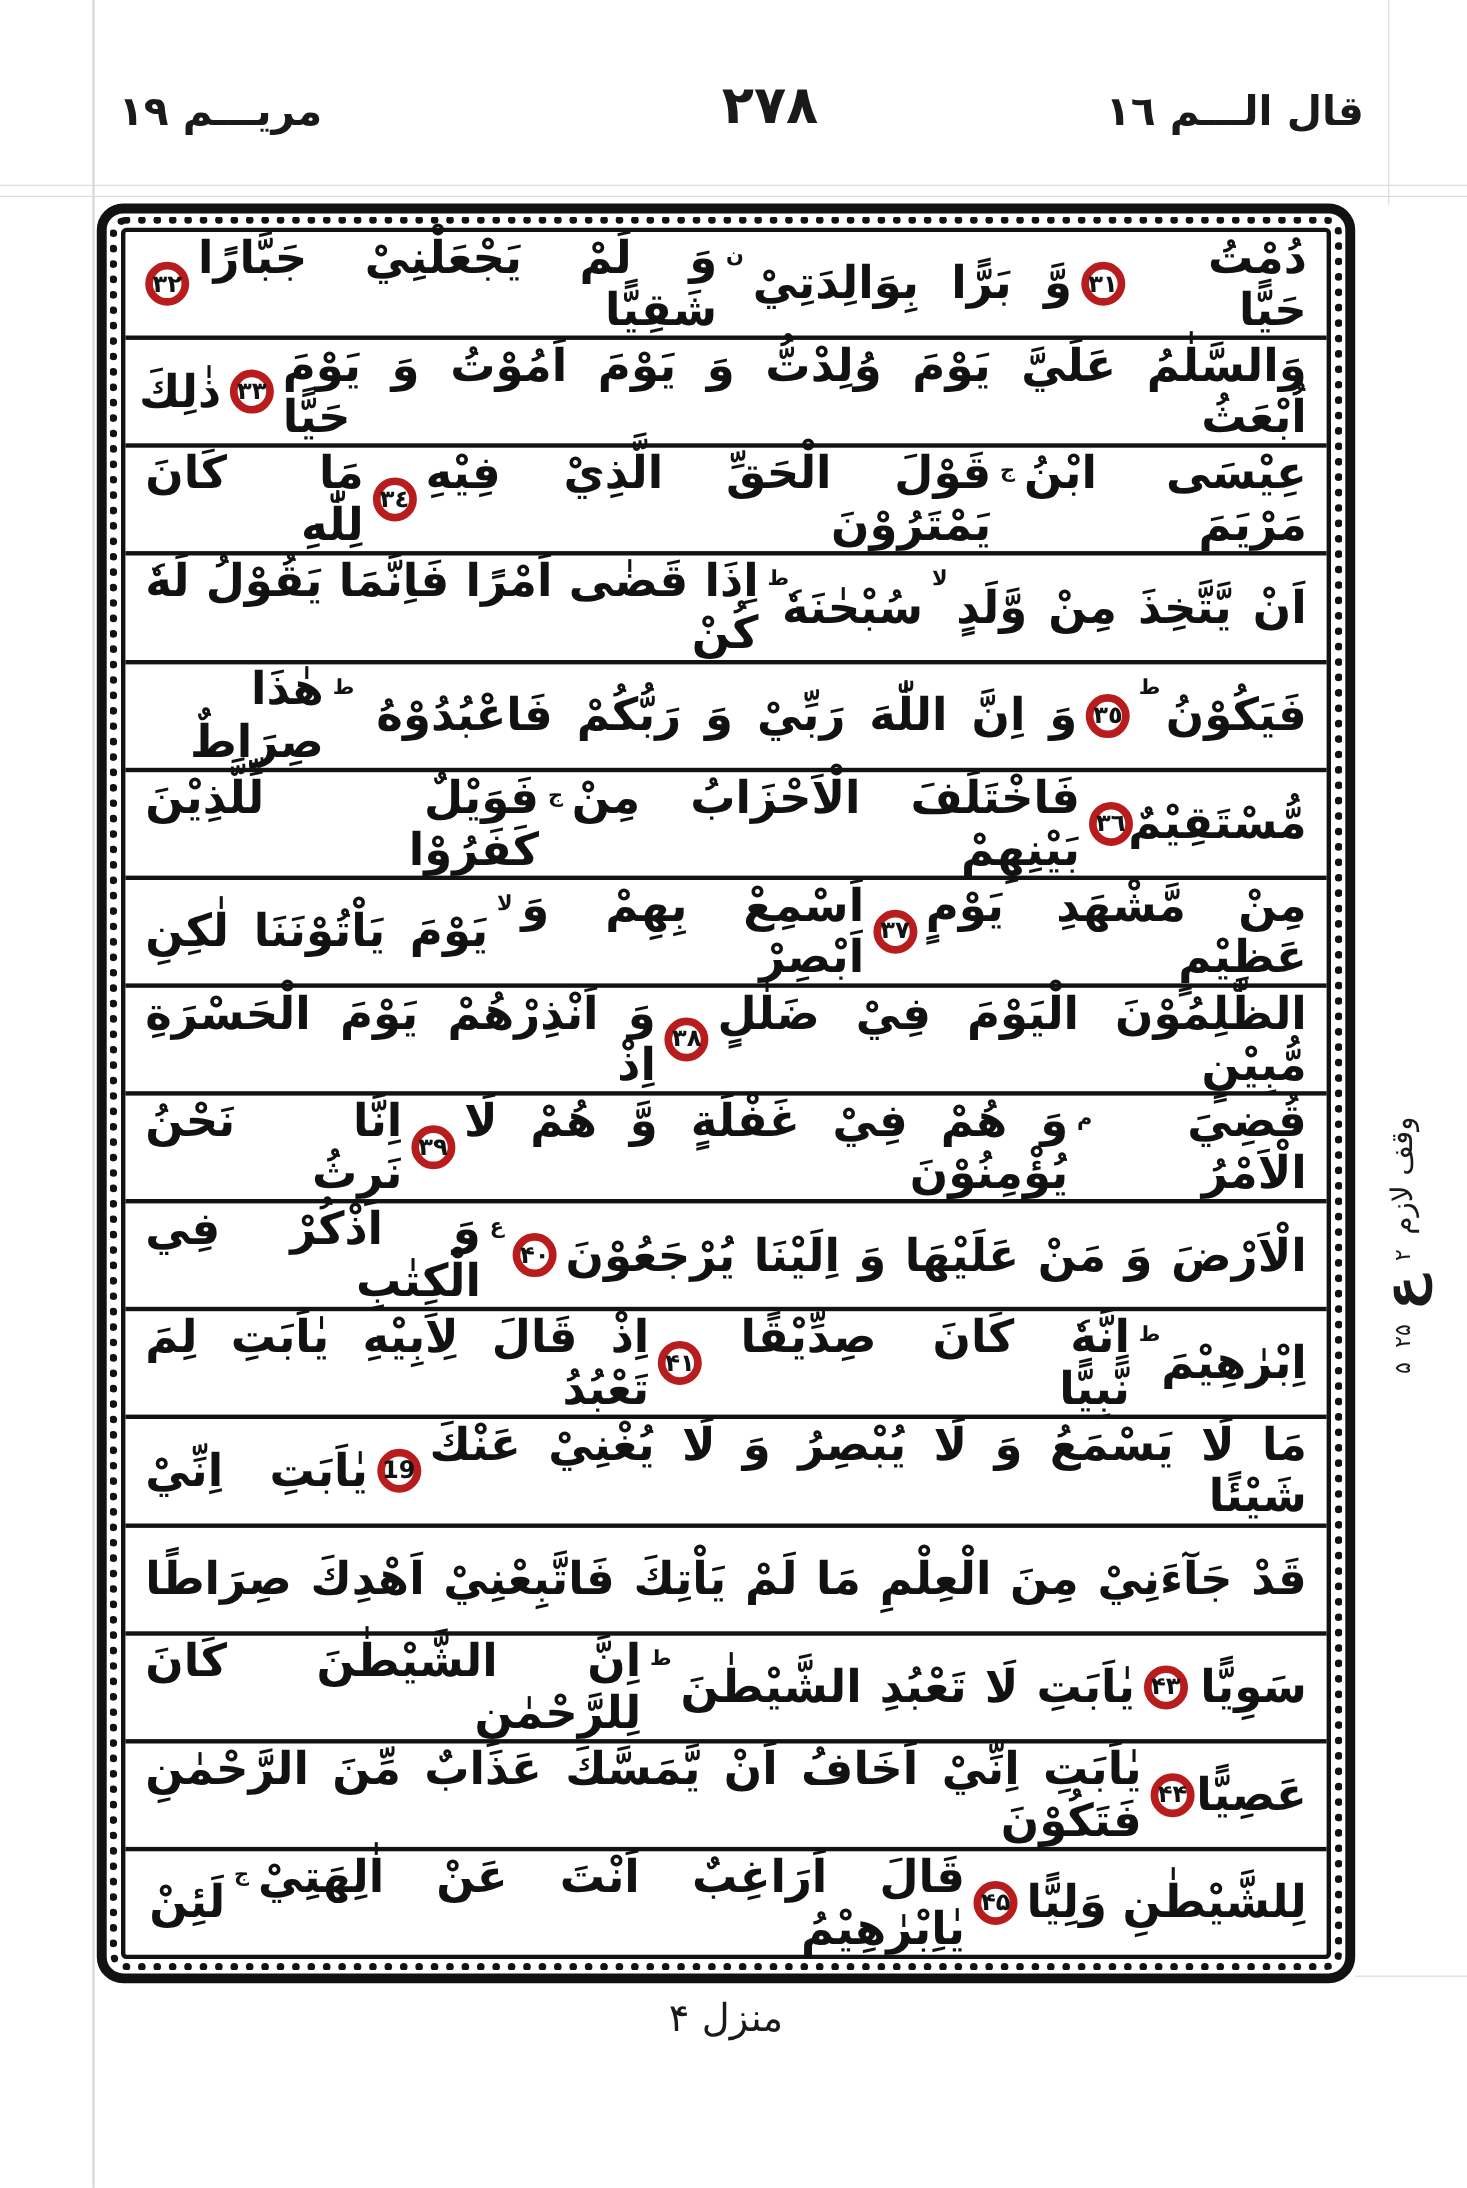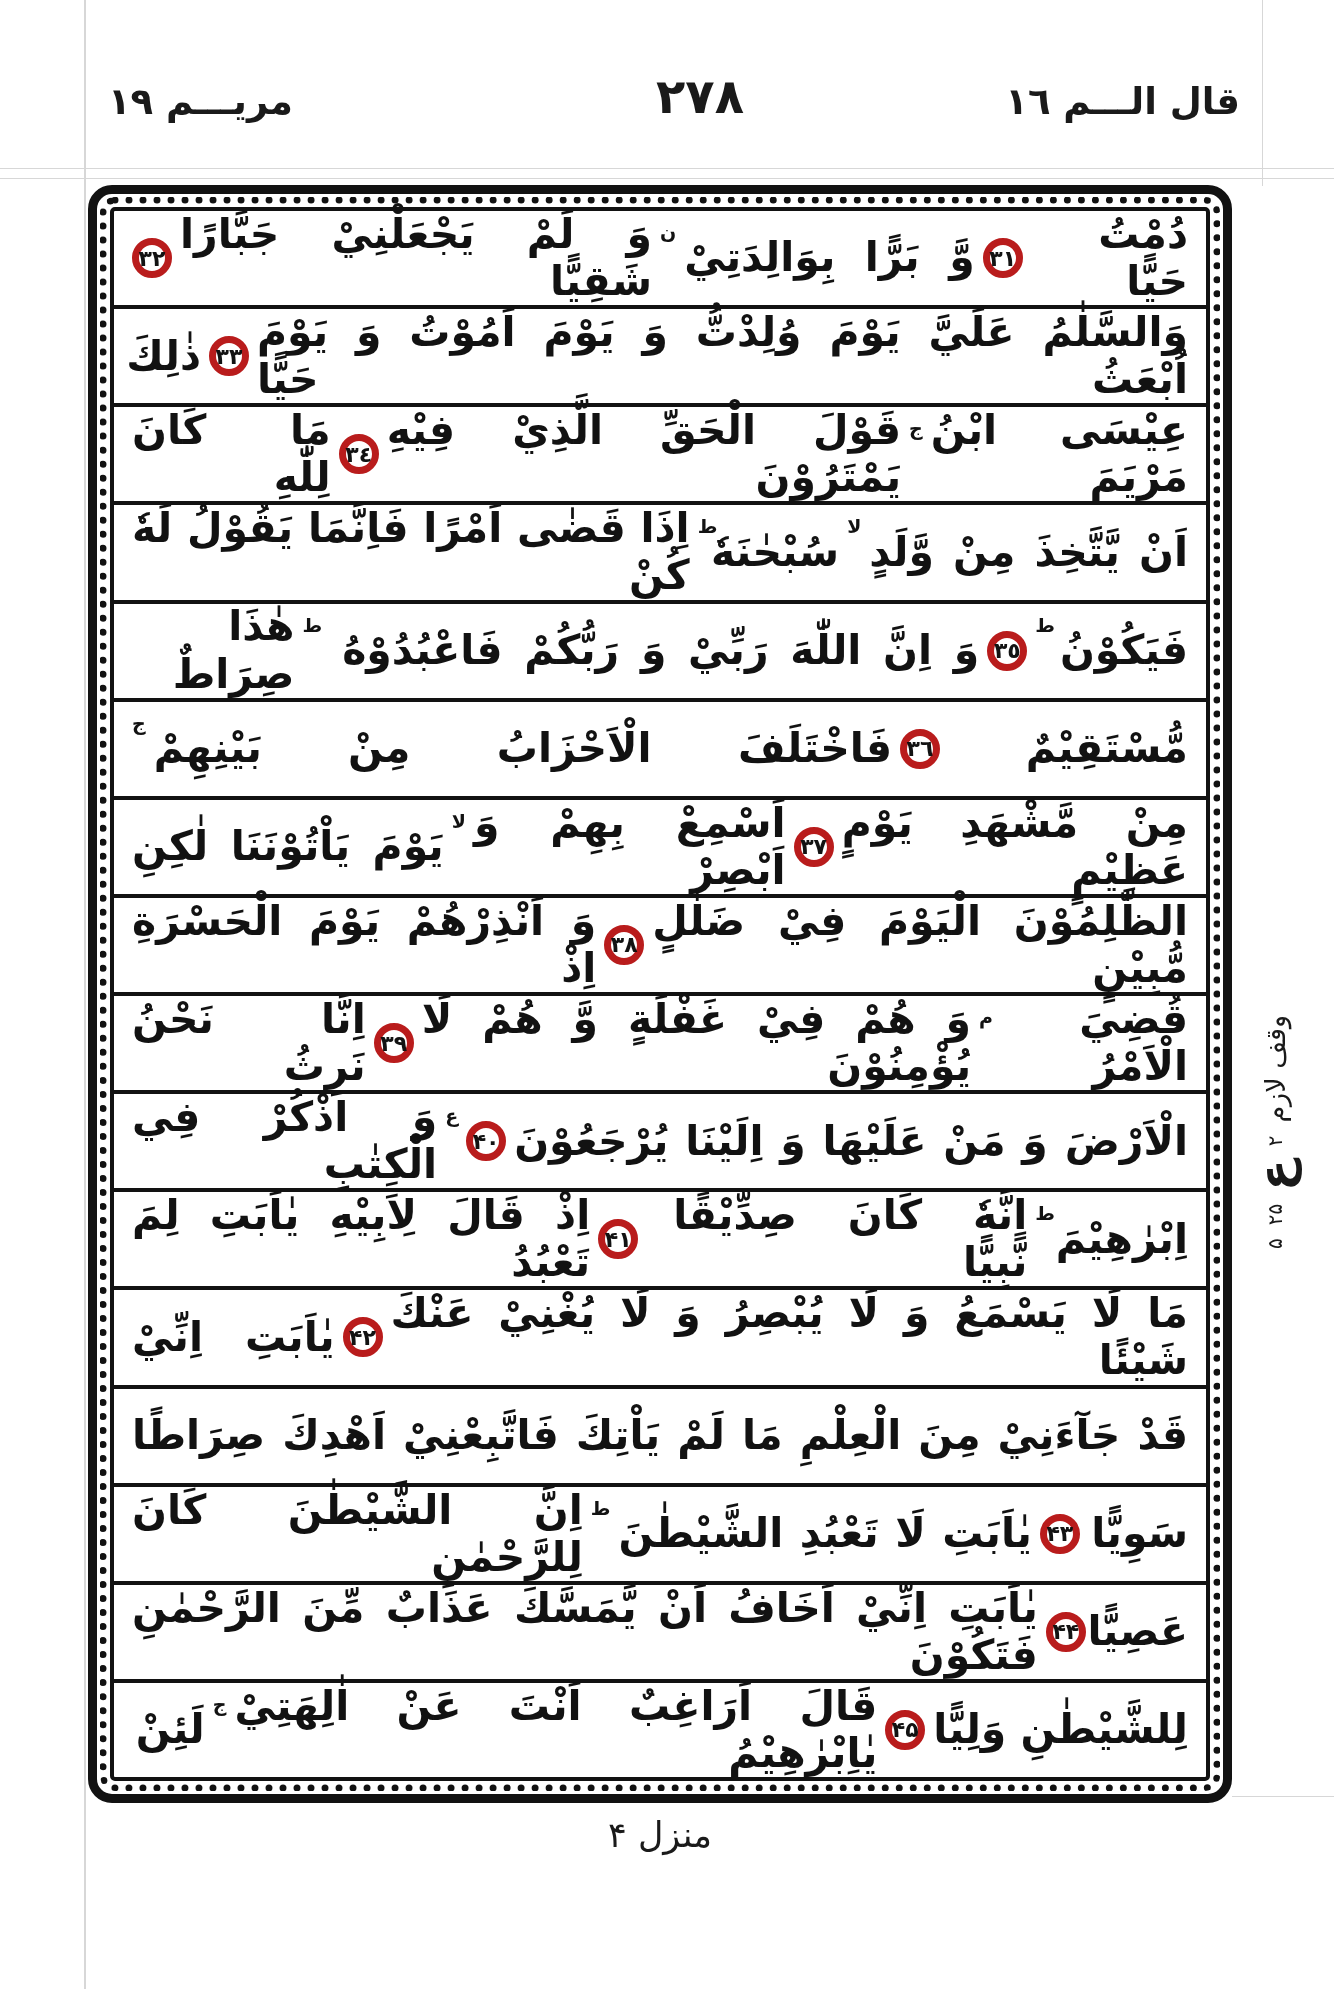--- a/index.html
+++ b/index.html
@@ -139,20 +139,21 @@
             <span class="aya">٣٥</span>
             <span class="txt" style="flex-grow: 51; flex-basis: 0px; margin-left: 12px;">وَ اِنَّ اللّٰهَ رَبِّيْ وَ رَبُّكُمْ فَاعْبُدُوْهُ</span>
             <span class="waqf">ط</span>
             <span class="txt" style="flex-grow: 13; flex-basis: 0px;">هٰذَا صِرَاطٌ</span>
           </div>
           <div class="line">
             <span class="txt" style="flex-grow: 13; flex-basis: 0px;">مُّسْتَقِيْمٌ</span>
             <span class="aya">٣٦</span>
             <span class="txt" style="flex-grow: 40; flex-basis: 0px;">فَاخْتَلَفَ الْاَحْزَابُ مِنْ بَيْنِهِمْ</span>
             <span class="waqf">ج</span>
+            <span class="txt" style="flex-grow: 31; flex-basis: 0px;">فَوَيْلٌ لِّلَّذِيْنَ كَفَرُوْا</span>
           </div>
           <div class="line">
             <span class="txt" style="flex-grow: 30; flex-basis: 0px;">مِنْ مَّشْهَدِ يَوْمٍ عَظِيْمٍ</span>
             <span class="aya">٣٧</span>
             <span class="txt" style="flex-grow: 27; flex-basis: 0px;">اَسْمِعْ بِهِمْ وَ اَبْصِرْ</span>
             <span class="waqf">لا</span>
             <span class="txt" style="flex-grow: 27; flex-basis: 0px;">يَوْمَ يَاْتُوْنَنَا لٰكِنِ</span>
           </div>
           <div class="line">
             <span class="txt" style="flex-grow: 45; flex-basis: 0px;">الظّٰلِمُوْنَ الْيَوْمَ فِيْ ضَلٰلٍ مُّبِيْنٍ</span>
@@ -174,21 +175,21 @@
           </div>
           <div class="line">
             <span class="txt" style="flex-grow: 12; flex-basis: 0px;">اِبْرٰهِيْمَ</span>
             <span class="waqf">ط</span>
             <span class="txt" style="flex-grow: 34; flex-basis: 0px; margin-left: 27px;">اِنَّهٗ كَانَ صِدِّيْقًا نَّبِيًّا</span>
             <span class="aya">۴١</span>
             <span class="txt" style="flex-grow: 44; flex-basis: 0px;">اِذْ قَالَ لِاَبِيْهِ يٰاَبَتِ لِمَ تَعْبُدُ</span>
           </div>
           <div class="line">
             <span class="txt" style="flex-grow: 63; flex-basis: 0px;">مَا لَا يَسْمَعُ وَ لَا يُبْصِرُ وَ لَا يُغْنِيْ عَنْكَ شَيْئًا</span>
-            <span class="aya">۴٢</span>
+            <span class="aya">19</span>
             <span class="txt" style="flex-grow: 16; flex-basis: 0px;">يٰاَبَتِ اِنِّيْ</span>
           </div>
           <div class="line">
             <span class="txt" style="flex-grow: 80; flex-basis: 0px;">قَدْ جَآءَنِيْ مِنَ الْعِلْمِ مَا لَمْ يَاْتِكَ فَاتَّبِعْنِيْ اَهْدِكَ صِرَاطًا</span>
           </div>
           <div class="line">
             <span class="txt" style="flex-grow: 8; flex-basis: 0px;">سَوِيًّا</span>
             <span class="aya">۴٣</span>
             <span class="txt" style="flex-grow: 33; flex-basis: 0px;">يٰاَبَتِ لَا تَعْبُدِ الشَّيْطٰنَ</span>
             <span class="waqf">ط</span>

